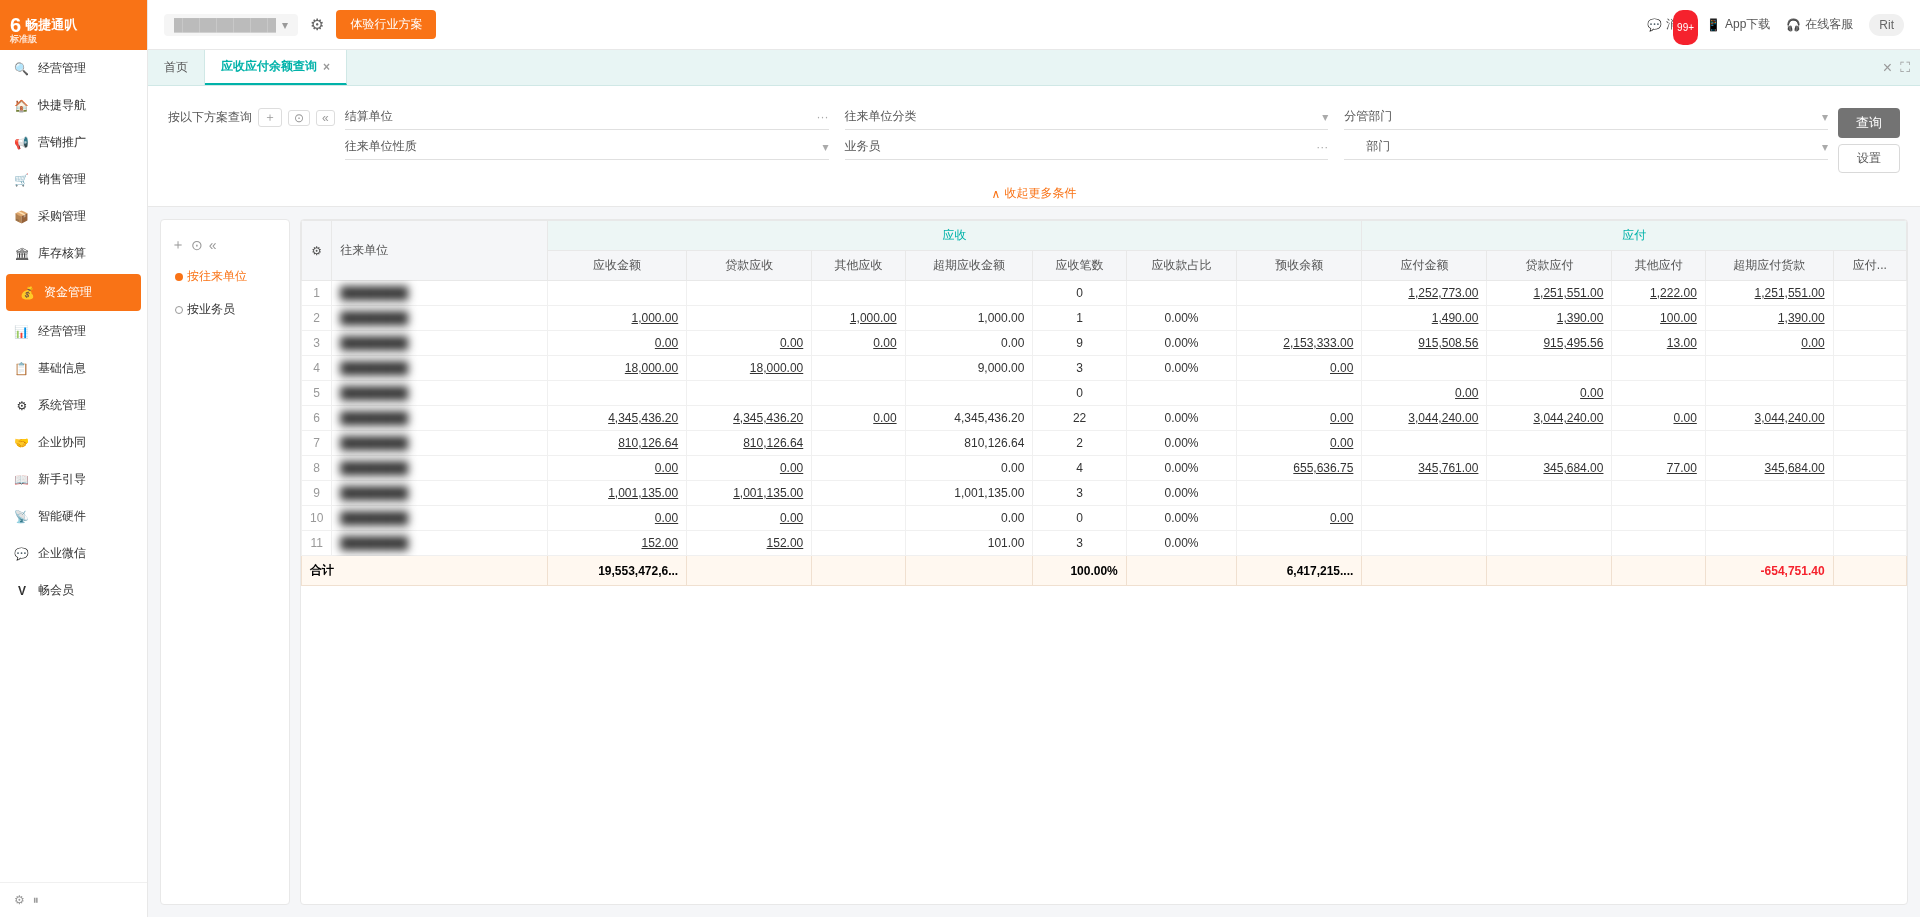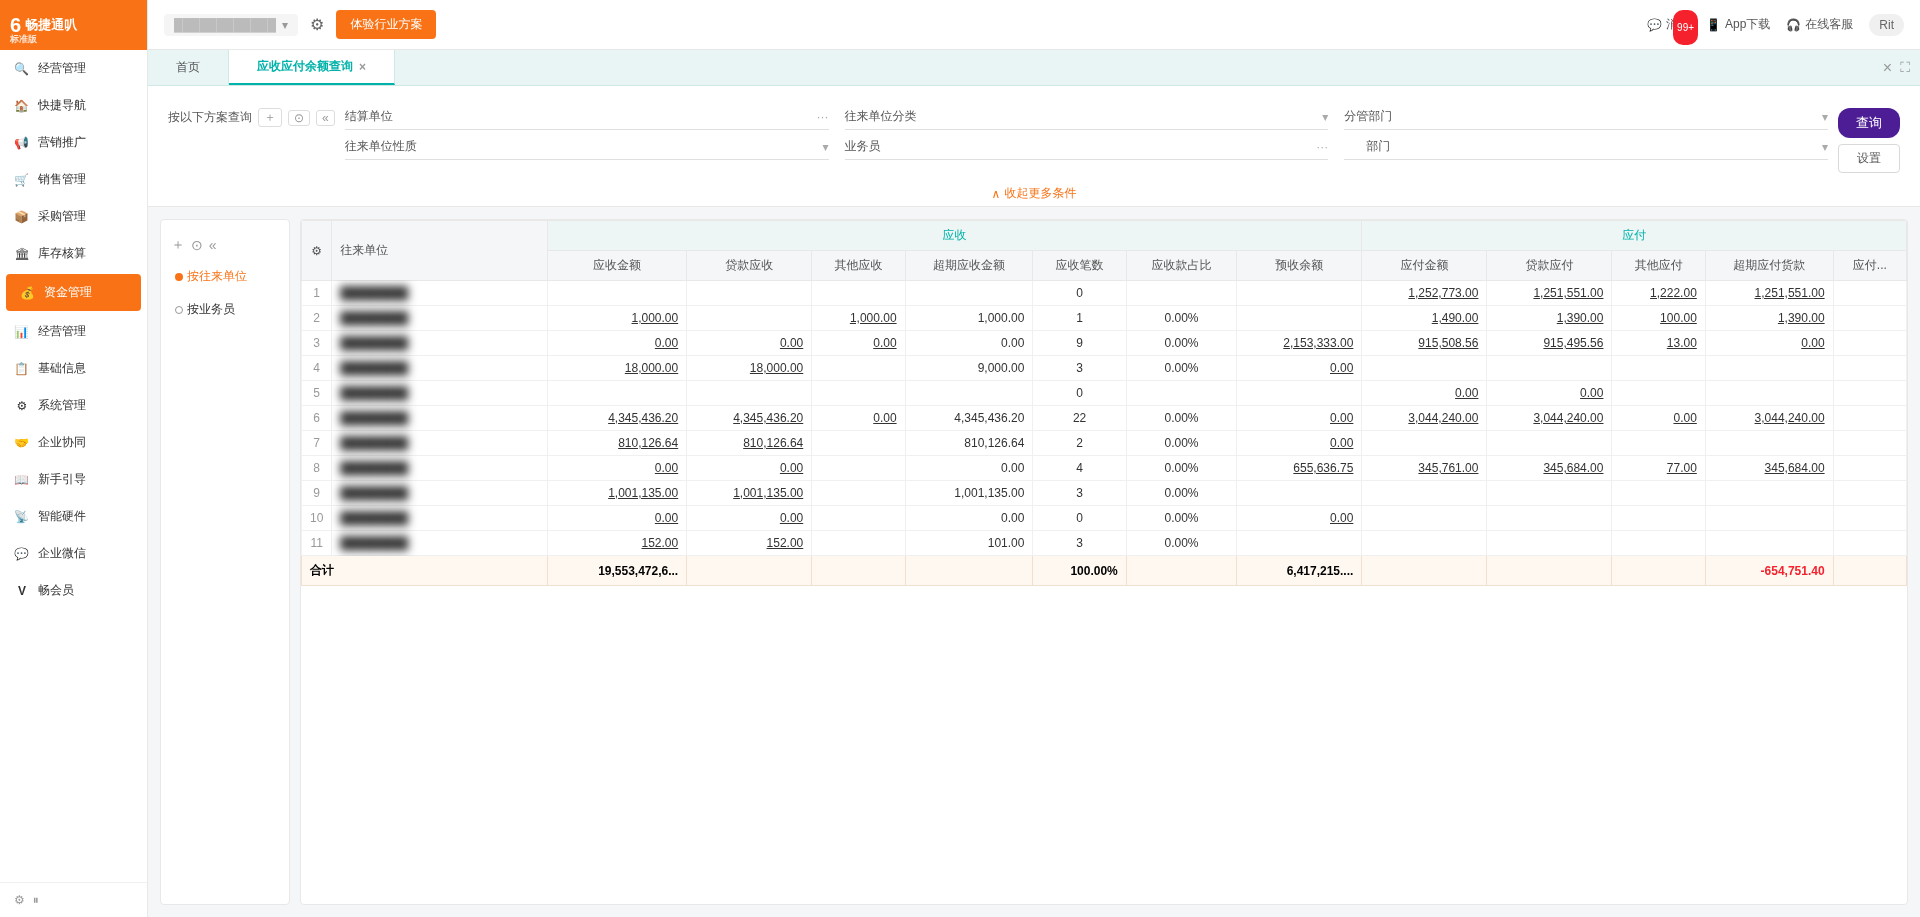--- a/index.html
+++ b/index.html
@@ -129,21 +129,21 @@
     #tab-bar {
       background: #e8f5f4;
       height: 36px;
       display: flex;
       align-items: stretch;
       border-bottom: 1px solid #d0e8e6;
     }
     .tab-item {
       display: flex;
       align-items: center;
-      padding: 0 28px;
+      padding: 0 16px;
       cursor: pointer;
       color: #555;
       gap: 6px;
       font-size: 13px;
       border-right: 1px solid #d0e8e6;
     }
     .tab-item.active {
       background: #fff;
       color: #00b2a9;
       font-weight: bold;
@@ -184,24 +184,24 @@
       border-radius: 4px;
       padding: 4px 10px;
       cursor: pointer;
       color: #555;
       font-size: 12px;
       display: flex;
       align-items: center;
       gap: 4px;
     }
     .btn-query {
-      background: #4c1d95;
+      background: #737373;
       color: #fff;
       border: none;
-      border-radius: 12px;
+      border-radius: 4px;
       padding: 6px 18px;
       cursor: pointer;
       font-size: 13px;
     }
     .btn-set {
       border: 1px solid #d9d9d9;
       background: #fff;
       border-radius: 4px;
       padding: 5px 14px;
       cursor: pointer;

